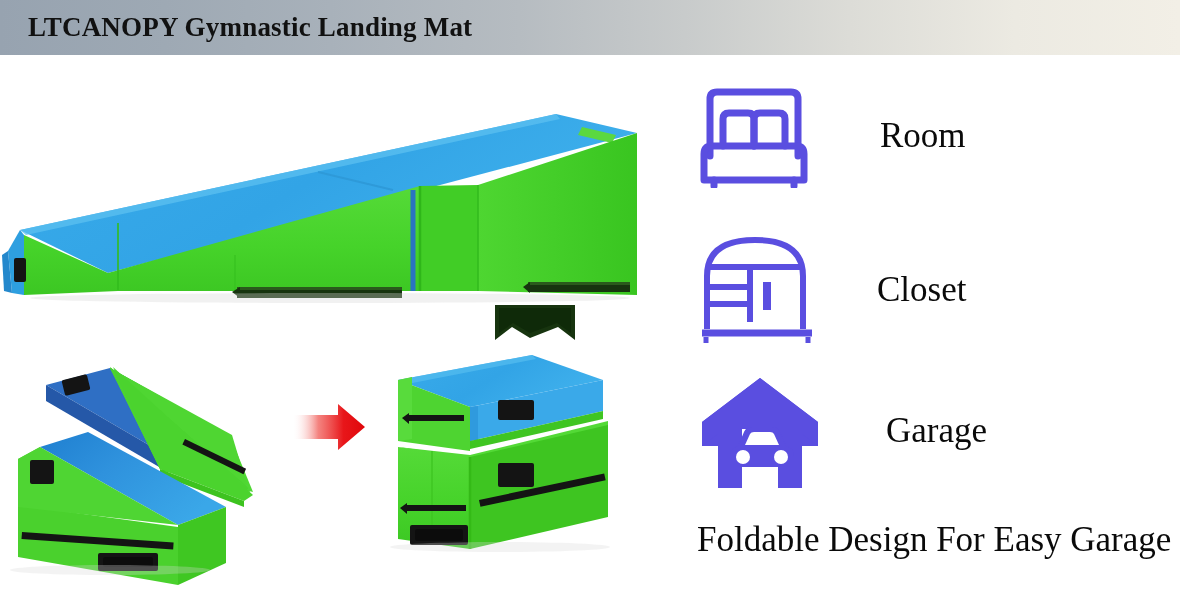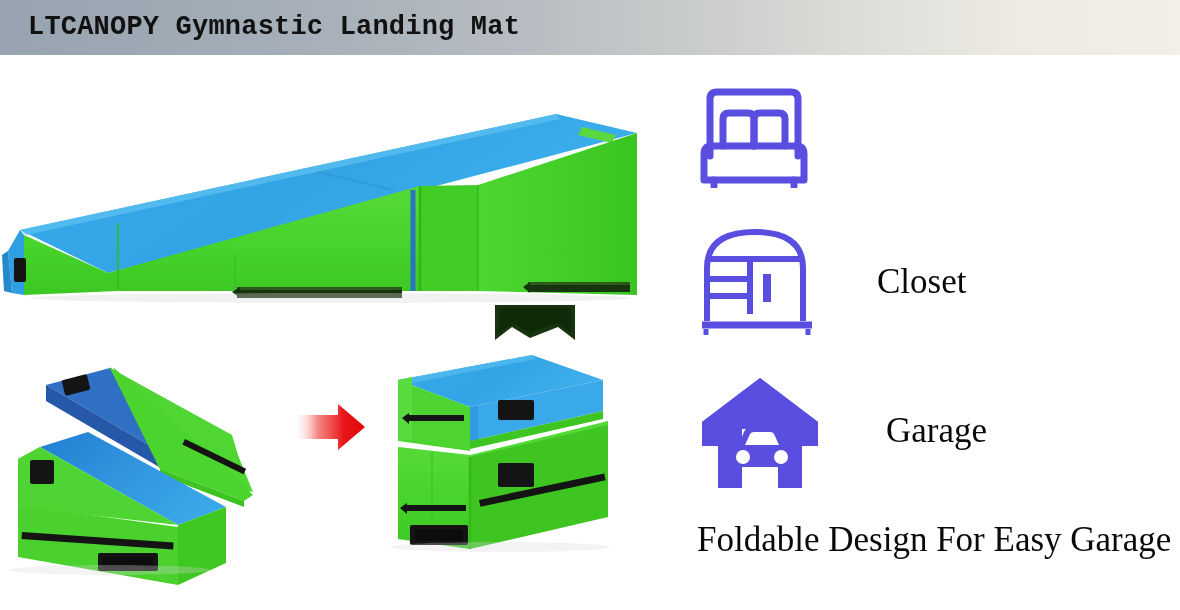--- a/index.html
+++ b/index.html
@@ -33,40 +33,39 @@
   }
   #header-title {
     position: absolute;
     left: 28px;
     top: 12px;
     font-size: 27px;
     font-weight: bold;
     color: #111111;
     letter-spacing: 0.2px;
     white-space: nowrap;
-    font-family: Liberation Mono, monospace;
   }
 
   
   .feature-row {
     position: absolute;
     display: flex;
     align-items: center;
   }
   .feature-icon {
     display: block;
     flex: none;
   }
   .feature-label {
     font-size: 35px;
     color: #0a0a0a;
     white-space: nowrap;
   }
   #row-room   { left: 700px; top: 84px;  }
-  #row-closet { left: 700px; top: 226px; }
+  #row-closet { left: 700px; top: 234px; }
   #row-garage { left: 700px; top: 374px; gap: 9px; }
 
   #row-room .feature-label   { margin-left: 72px; }
   #row-closet .feature-label { margin-left: 63px; }
   #row-garage .feature-label { margin-left: 57px; }
 
   #tagline {
     position: absolute;
     left: 697px;
     top: 520px;
@@ -294,20 +293,21 @@
 
       <path d="M23 62 L23 35 Q23 29 29 29 L48 29 Q54 29 54 35 L54 62"></path>
       <path d="M54 62 L54 35 Q54 29 60 29 L79 29 Q85 29 85 35 L85 62"></path>
 
       <path d="M4 96 L4 70 Q4 62 12 62 L96 62 Q104 62 104 70 L104 96 Z"></path>
 
       <path d="M14 96 L14 102"></path>
       <path d="M94 96 L94 102"></path>
     </g>
   </svg>
+  <span class="feature-label">Room</span>
 </div>
 
 <div class="feature-row" id="row-closet">
   <svg class="feature-icon" width="114" height="112" viewBox="0 0 114 112">
     <g fill="none" stroke="#5a4ee0" stroke-width="6" stroke-linejoin="miter" stroke-linecap="butt">
 
       <path d="M7 88 L7 42 Q7 6 55 6 Q103 6 103 42 L103 88"></path>
 
       <path d="M7 33 L103 33"></path>
 

